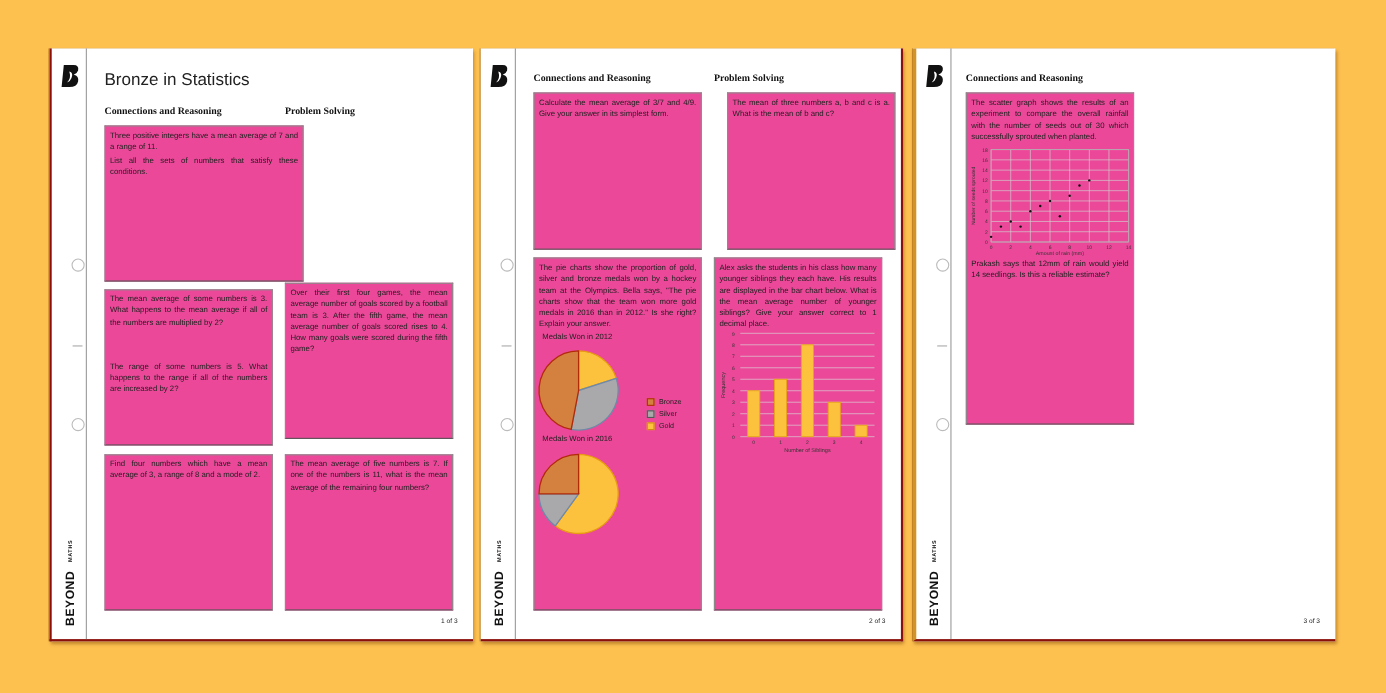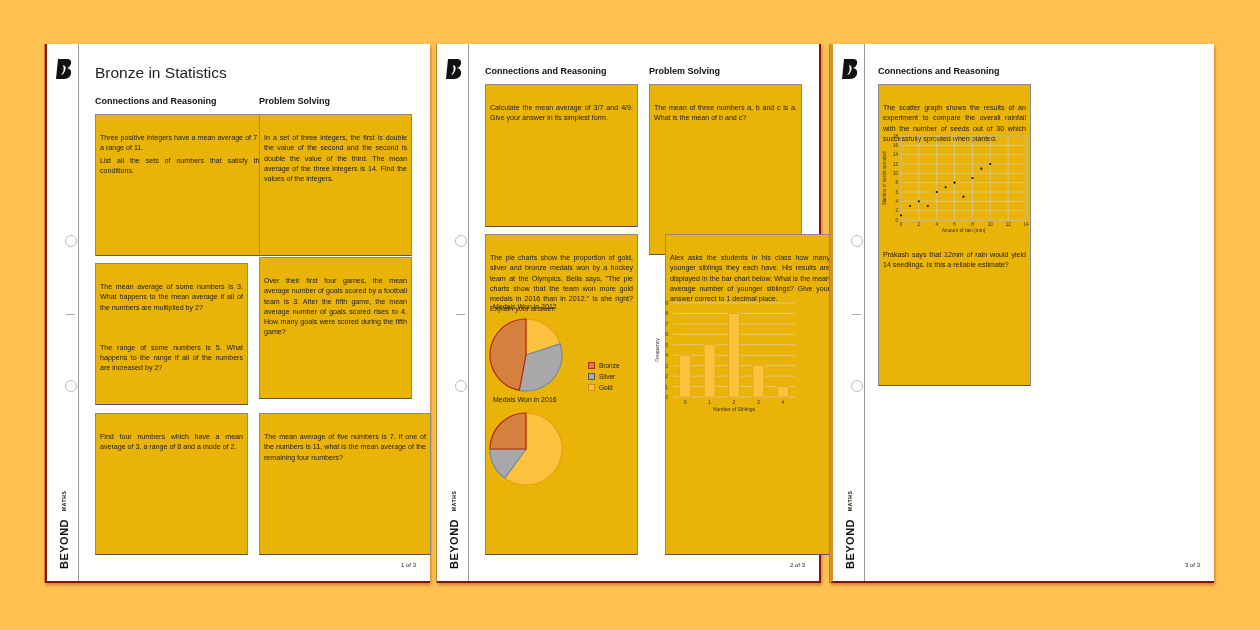--- a/index.html
+++ b/index.html
@@ -14,22 +14,22 @@
   .page.p2 { left: 437px; width: 384px; border-right: 2px solid #8b0f0a; }
   .page.p3 { left: 830px; width: 384px; border-left: 3px solid #d29327; }
   .sidebar { position: absolute; left: 0; top: 0; width: 32px; height: 100%; border-right: 1.5px solid #9a9a9a; }
   .logo { position: absolute; left: 8px; top: 14px; width: 18px; height: 22px; }
   .hole { position: absolute; left: 18px; width: 12px; height: 12px; border: 1px solid #bbb; border-radius: 50%; background: #fff; }
   .dash { position: absolute; left: 19px; width: 9px; height: 1px; background: #aaa; }
   .brand { position: absolute; left: 7px; bottom: 12px; width: 20px; height: 90px; }
   .brand span.b1 { position: absolute; left: 0; bottom: 0; transform-origin: left bottom; transform: rotate(-90deg) translate(0, 16px); font-weight: bold; font-size: 11px; letter-spacing: 0.5px; white-space: nowrap; }
   .brand span.b2 { position: absolute; left: 0; bottom: 58px; transform-origin: left bottom; transform: rotate(-90deg) translate(0, 13px); font-weight: bold; font-size: 5px; letter-spacing: 0.6px; white-space: nowrap; }
   .title { position: absolute; left: 48px; top: 20px; font-size: 15.5px; color: #222; }
-  .colhead { position: absolute; font-weight: bold; font-size: 9px; color: #111; }
-  .box { position: absolute; border: 1px solid #8a8a8a; border-bottom-width: 1.5px; border-bottom-color: #555; background: #eab308; padding: 18px 4px; font-size: 7.1px; line-height: 10.3px; color: #222; text-align: justify; }
+  .colhead { position: absolute; font-weight: bold; font-size: 9px; color: #111; font-family: Liberation Serif, serif; }
+  .box { position: absolute; border: 1px solid #8a8a8a; border-bottom-width: 1.5px; border-bottom-color: #555; background: #ec4899; padding: 3px 4px; font-size: 7.1px; line-height: 10.3px; color: #222; text-align: justify; }
   .box p { margin-bottom: 2px; }
   .box p.gap { margin-top: 30px; }
   .pagenum { position: absolute; right: 14px; bottom: 13px; font-size: 6px; color: #222; }
   .charttitle { position: absolute; font-size: 7px; color: #222; }
   .legend { position: absolute; font-size: 6.5px; color: #222; }
   .legend .row { display: flex; align-items: center; height: 11px; }
   .legend .sw { width: 7px; height: 7px; margin-right: 4px; border: 1px solid #555; }
   svg text { font-family: "Liberation Sans", "DejaVu Sans", sans-serif; }
 </style>
 </head>
@@ -50,34 +50,31 @@
     </div>
   </div>
   <div class="title">Bronze in Statistics</div>
   <div class="colhead" style="left:48px;top:52px">Connections and Reasoning</div>
   <div class="colhead" style="left:212px;top:52px">Problem Solving</div>
 
   <div class="box" style="left:48px;top:70px;width:181px;height:142px">
     <p>Three positive integers have a mean average of 7 and a range of 11.</p>
     <p>List all the sets of numbers that satisfy these conditions.</p>
   </div>
-  <div class="box" style="left:212px;top:70px;width:153px;height:142px">
-    <p>In a set of three integers, the first is double the value of the second and the second is double the value of the third. The mean average of the three integers is 14. Find the values of the integers.</p>
-  </div>
   <div class="box" style="left:48px;top:219px;width:153px;height:142px">
     <p>The mean average of some numbers is 3. What happens to the mean average if all of the numbers are multiplied by 2?</p>
     <p class="gap">The range of some numbers is 5. What happens to the range if all of the numbers are increased by 2?</p>
   </div>
   <div class="box" style="left:212px;top:213px;width:153px;height:142px">
     <p>Over their first four games, the mean average number of goals scored by a football team is 3. After the fifth game, the mean average number of goals scored rises to 4. How many goals were scored during the fifth game?</p>
   </div>
   <div class="box" style="left:48px;top:369px;width:153px;height:142px">
     <p>Find four numbers which have a mean average of 3, a range of 8 and a mode of 2.</p>
   </div>
-  <div class="box" style="left:212px;top:369px;width:172px;height:142px">
+  <div class="box" style="left:212px;top:369px;width:153px;height:142px">
     <p>The mean average of five numbers is 7. If one of the numbers is 11, what is the mean average of the remaining four numbers?</p>
   </div>
   <div class="pagenum">1 of 3</div>
 </div>
 
 <div class="page p2">
   <div class="sidebar">
     <svg class="logo" viewBox="0 0 18 22">
       <path d="M3 1 L12 1 Q17 1 16 6 Q15 9 12 10 Q17 11 16 16 Q15 21 8 21 L1 21 Z" fill="#111"></path>
       <path d="M8 7 Q12 8 10 13 Q9 16 6 17 Q10 13 8 7 Z" fill="#fff"></path>
@@ -89,21 +86,21 @@
       <span class="b1">BEYOND</span>
       <span class="b2">MATHS</span>
     </div>
   </div>
   <div class="colhead" style="left:48px;top:22px">Connections and Reasoning</div>
   <div class="colhead" style="left:212px;top:22px">Problem Solving</div>
 
   <div class="box" style="left:48px;top:40px;width:153px;height:143px">
     <p>Calculate the mean average of 3/7 and 4/9. Give your answer in its simplest form.</p>
   </div>
-  <div class="box" style="left:212px;top:40px;width:153px;height:171px">
+  <div class="box" style="left:224px;top:40px;width:153px;height:143px">
     <p>The mean of three numbers a, b and c is a. What is the mean of b and c?</p>
   </div>
 
   <div class="box" style="left:48px;top:190px;width:153px;height:321px">
     <p>The pie charts show the proportion of gold, silver and bronze medals won by a hockey team at the Olympics. Bella says, "The pie charts show that the team won more gold medals in 2016 than in 2012." Is she right? Explain your answer.</p>
   </div>
   <div class="charttitle" style="left:56px;top:259px">Medals Won in 2012</div>
   <svg style="position:absolute;left:50px;top:272px" width="78" height="78">
     <g id="pie2012">
         <path d="M39,39 L39,3 A36,36 0 0 1 73.23803458662553,27.875388202501895 Z" fill="#fcc23e" stroke="#e89a12" stroke-width="1.2"></path>
@@ -127,21 +124,21 @@
   </div>
   <div class="charttitle" style="left:56px;top:352px">Medals Won in 2016</div>
   <svg style="position:absolute;left:50px;top:366px" width="78" height="78">
     <g id="pie2016">
         <path d="M39,39 L39,3 A36,36 0 1 1 17.83973091747097,68.1246117974981 Z" fill="#fcc23e" stroke="#e89a12" stroke-width="1.2"></path>
         <path d="M39,39 L17.83973091747097,68.1246117974981 A36,36 0 0 1 3,39.00000000000001 Z" fill="#a9a9ab" stroke="#6f8aa8" stroke-width="1.2"></path>
         <path d="M39,39 L3,39.00000000000001 A36,36 0 0 1 38.99999999999999,3 Z" fill="#d4813f" stroke="#b22a0a" stroke-width="1.2"></path>
       </g>
   </svg>
 
-  <div class="box" style="left:228px;top:190px;width:170px;height:321px">
+  <div class="box" style="left:212px;top:190px;width:153px;height:321px">
     <p>Alex asks the students in his class how many younger siblings they each have. His results are displayed in the bar chart below. What is the mean average number of younger siblings? Give your answer correct to 1 decimal place.</p>
   </div>
   <svg style="position:absolute;left:212px;top:254px" width="153" height="120">
     <g id="barchart">
         <line x1="24" y1="99" x2="146" y2="99" stroke="#d8d8d8" stroke-width="0.6"></line>
         <text x="19" y="101" font-size="4.5" text-anchor="end" fill="#333">0</text>
         <line x1="24" y1="88.55555555555556" x2="146" y2="88.55555555555556" stroke="#d8d8d8" stroke-width="0.6"></line>
         <text x="19" y="90.55555555555556" font-size="4.5" text-anchor="end" fill="#333">1</text>
         <line x1="24" y1="78.11111111111111" x2="146" y2="78.11111111111111" stroke="#d8d8d8" stroke-width="0.6"></line>
         <text x="19" y="80.11111111111111" font-size="4.5" text-anchor="end" fill="#333">2</text>

